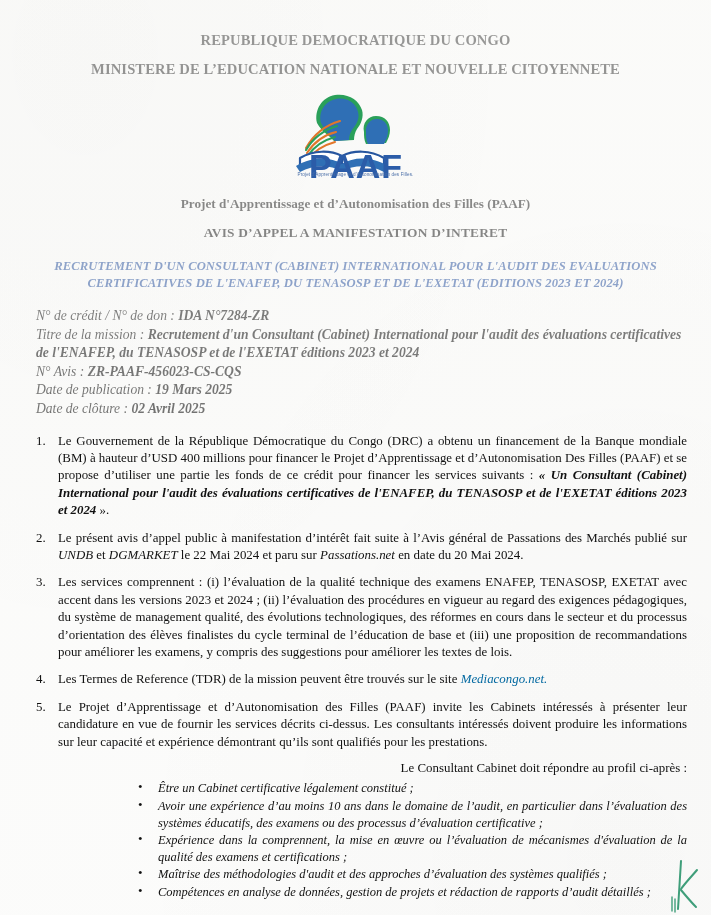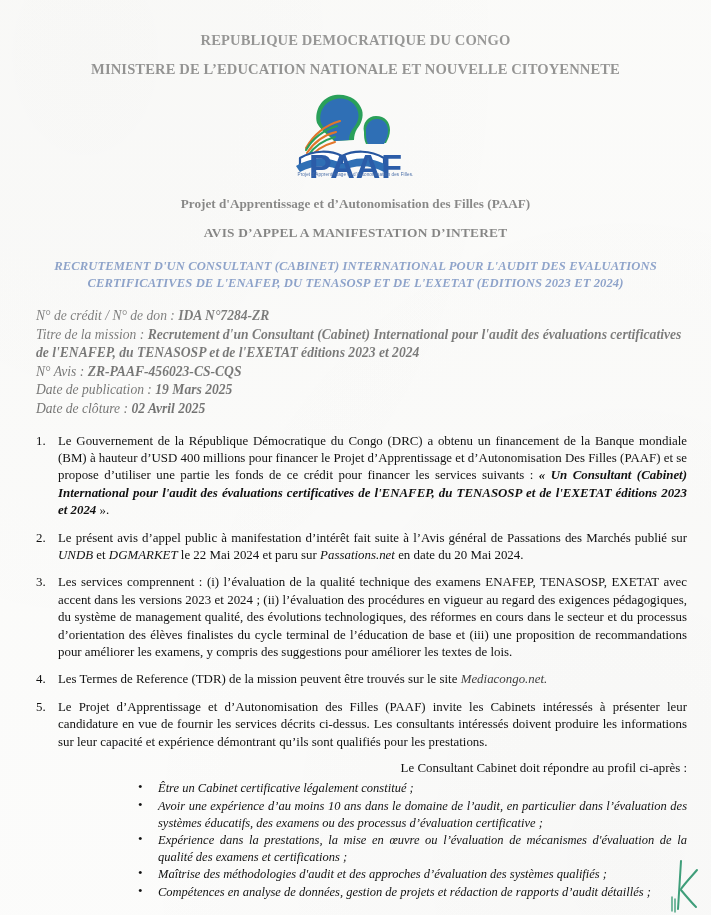--- a/index.html
+++ b/index.html
@@ -123,21 +123,21 @@
   ol.items > li::before {
     content: counter(itm) ".";
     position: absolute;
     left: 0;
     top: 0;
     width: 18px;
     text-align: left;
   }
   .bi { font-style: italic; font-weight: bold; }
   .it { font-style: italic; }
-  .link-blue { font-style: italic; color: #404040; }
+  .link-blue { font-style: italic; color: #0369a1; }
 
   .subpara {
     margin-top: 9px;
     text-align: right;
   }
 
   ul.profile {
     list-style: none;
     margin: 3px 0 0 0;
     padding: 0 0 0 78px;
@@ -259,21 +259,21 @@
     <li>
       <span>Les Termes de Reference (TDR) de la mission peuvent être trouvés sur le site </span><span class="link-blue">Mediacongo.net.</span>
     </li>
 
     <li>
       <span>Le Projet d’Apprentissage et d’Autonomisation des Filles (PAAF) invite les Cabinets intéressés à présenter leur candidature en vue de fournir les services décrits ci-dessus. Les consultants intéressés doivent produire les informations sur leur capacité et expérience démontrant qu’ils sont qualifiés pour les prestations.</span>
       <div class="subpara">Le Consultant Cabinet doit répondre au profil ci-après :</div>
       <ul class="profile">
         <li>Être un Cabinet certificative légalement constitué ;</li>
         <li>Avoir une expérience d’au moins 10 ans dans le domaine de l’audit, en particulier dans l’évaluation des systèmes éducatifs, des examens ou des processus d’évaluation certificative ;</li>
-        <li>Expérience dans la prestations, la mise en œuvre ou l’évaluation de mécanismes d'évaluation de la qualité des examens et certifications ;</li>
+        <li>Expérience dans la comprennent, la mise en œuvre ou l’évaluation de mécanismes d'évaluation de la qualité des examens et certifications ;</li>
         <li>Maîtrise des méthodologies d'audit et des approches d’évaluation des systèmes qualifiés ;</li>
         <li>Compétences en analyse de données, gestion de projets et rédaction de rapports d’audit détaillés ;</li>
       </ul>
     </li>
   </ol>
 
   <svg class="signature" viewBox="0 0 46 58">
     <g fill="none" stroke="#3f9e7a" stroke-linecap="round" stroke-linejoin="round">
       <path d="M22 4 C21 18 20 34 19 52" stroke-width="2"></path>
       <path d="M22 32 C27 25 33 19 38 13" stroke-width="2"></path>

